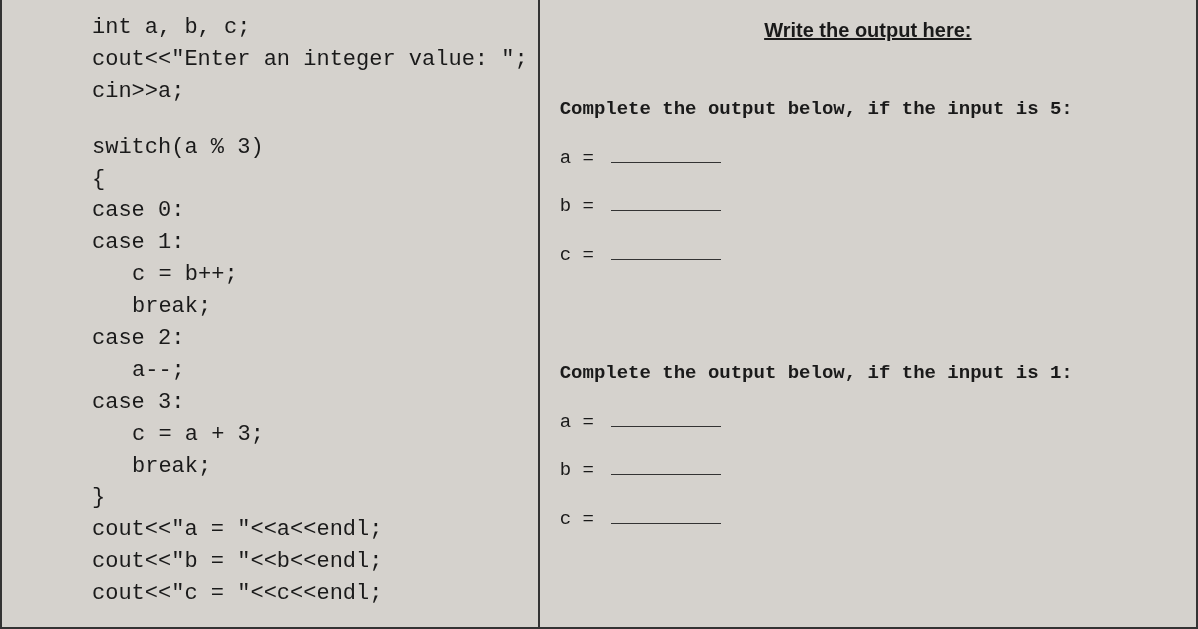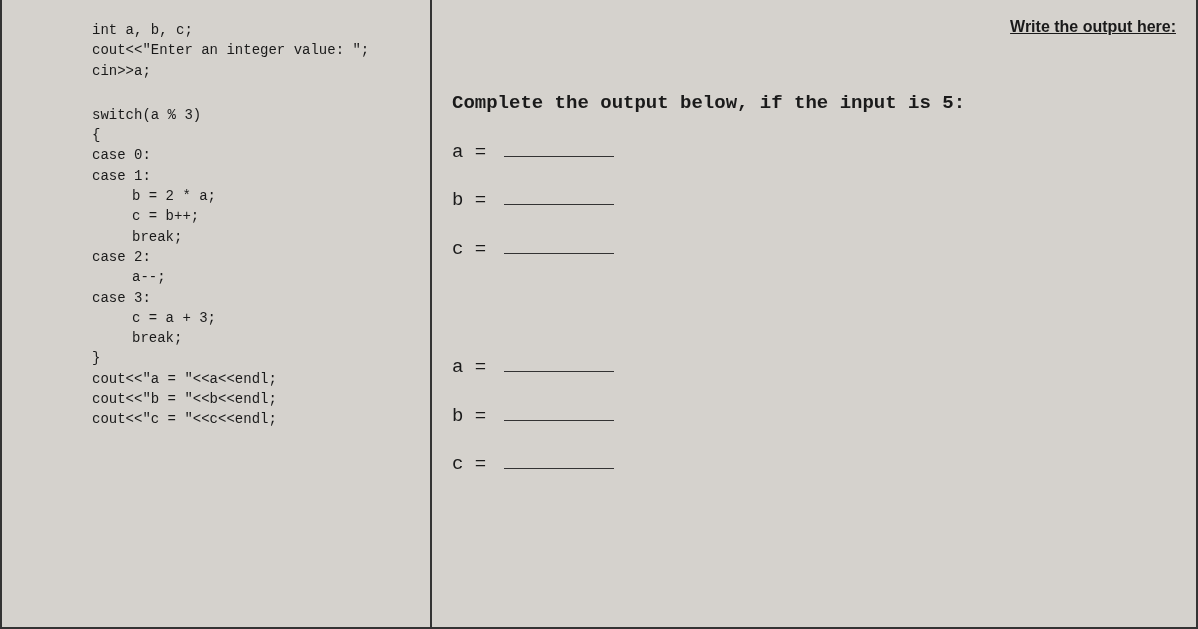--- a/index.html
+++ b/index.html
@@ -17,41 +17,41 @@
     }
     .page {
       display: flex;
       height: 100%;
       background: #d5d2cd;
       border: 2px solid #333;
       border-top: none;
     }
     .left-col {
       flex: 0 0 430px;
-      padding: 20px 10px 10px 90px;
+      padding: 12px 10px 10px 90px;
       border-right: 2px solid #333;
-      font-size: 14px;
+      font-size: 22px;
       line-height: 1.45;
       color: #1a1a1a;
       font-weight: 500;
     }
     .right-col {
       flex: 1;
       padding: 10px 20px 10px 20px;
       font-size: 19px;
       line-height: 1.5;
       color: #1a1a1a;
       font-weight: 500;
     }
     .right-header {
-      text-align: right;
+      text-align: center;
       font-family: Arial, sans-serif;
       font-weight: bold;
       text-decoration: underline;
-      font-size: 16px;
+      font-size: 20px;
       margin-bottom: 50px;
       margin-top: 5px;
     }
     .code-line {
       white-space: pre;
     }
     .indent1 { padding-left: 40px; }
     .blank-line { height: 24px; }
     .prompt-text {
       margin-bottom: 20px;
@@ -79,21 +79,20 @@
 <div class="page">
   <div class="left-col">
     <div class="code-line">int a, b, c;</div>
     <div class="code-line">cout&lt;&lt;"Enter an integer value: ";</div>
     <div class="code-line">cin&gt;&gt;a;</div>
     <div class="blank-line"></div>
     <div class="code-line">switch(a % 3)</div>
     <div class="code-line">{</div>
     <div class="code-line">case 0:</div>
     <div class="code-line">case 1:</div>
-    <div class="code-line indent1">b = 2 * a;</div>
     <div class="code-line indent1">c = b++;</div>
     <div class="code-line indent1">break;</div>
     <div class="code-line">case 2:</div>
     <div class="code-line indent1">a--;</div>
     <div class="code-line">case 3:</div>
     <div class="code-line indent1">c = a + 3;</div>
     <div class="code-line indent1">break;</div>
     <div class="code-line">}</div>
     <div class="code-line">cout&lt;&lt;"a = "&lt;&lt;a&lt;&lt;endl;</div>
     <div class="code-line">cout&lt;&lt;"b = "&lt;&lt;b&lt;&lt;endl;</div>
@@ -103,17 +102,18 @@
   <div class="right-col">
     <div class="right-header">Write the output here:</div>
 
     <div class="prompt-text">Complete the output below, if the input is 5:</div>
     <div class="answer-line"><span>a = </span><span class="blank"></span></div>
     <div class="answer-line"><span>b = </span><span class="blank"></span></div>
     <div class="answer-line"><span>c = </span><span class="blank"></span></div>
 
     <div class="section-gap"></div>
 
+    <div class="prompt-text">Complete the output below, if the input is 1:</div>
     <div class="answer-line"><span>a = </span><span class="blank"></span></div>
     <div class="answer-line"><span>b = </span><span class="blank"></span></div>
     <div class="answer-line"><span>c = </span><span class="blank"></span></div>
   </div>
 </div>
 
 </body></html>

